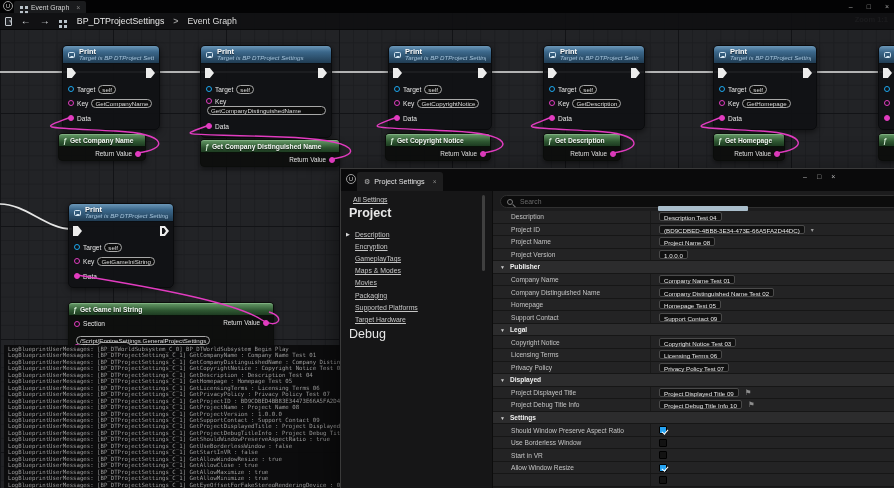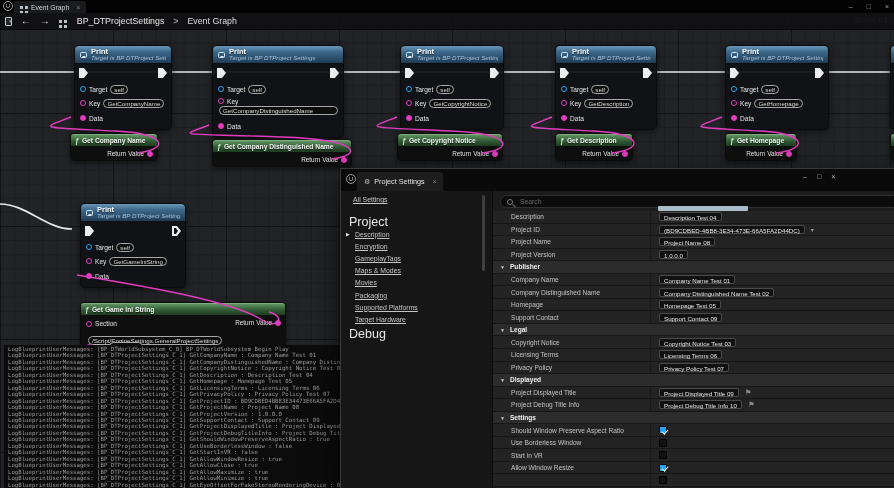--- a/index.html
+++ b/index.html
@@ -9,21 +9,21 @@
   
   .canvas{position:absolute;inset:0;background-color:#222326;
     background-image:
       linear-gradient(#121316 1px,transparent 1px),
       linear-gradient(90deg,#121316 1px,transparent 1px),
       linear-gradient(#1c1d20 1px,transparent 1px),
       linear-gradient(90deg,#1c1d20 1px,transparent 1px);
     background-size:113px 113px,113px 113px,14.125px 14.125px,14.125px 14.125px;z-index:0;}
   svg.lay{position:absolute;left:0;top:0;z-index:1;pointer-events:none;}
   svg.lay.pink{z-index:3;}
-  #nodes{position:absolute;inset:0;z-index:2;margin-left:12px;}
+  #nodes{position:absolute;inset:0;z-index:2;}
 
   
   .bpnode{position:absolute;background:rgba(16,17,20,.93);border-radius:5px;box-shadow:0 2px 6px rgba(0,0,0,.55);border:1px solid #0a0b0d;}
   .bhead{height:18px;border-radius:4px 4px 0 0;background:linear-gradient(180deg,#6b97b8 0%,#3b678a 35%,#203c53 100%);display:flex;align-items:center;gap:4px;padding:0 5px;border-bottom:1px solid #0b0e12;}
   .bubble{width:7px;height:6px;border:1px solid #d5e6f2;border-radius:1.5px;position:relative;flex:0 0 auto;}
   .bubble::after{content:"";position:absolute;left:1px;bottom:-3px;width:0;height:0;border:2px solid transparent;border-top-color:#d5e6f2;}
   .btw{display:flex;flex-direction:column;line-height:1;overflow:hidden;}
   .bt{font-size:7.5px;font-weight:bold;color:#fff;text-shadow:0 1px 1px rgba(0,0,0,.6);white-space:nowrap;}
   .bs{font-size:6.2px;font-style:italic;color:#a3c2da;white-space:nowrap;}
   .exec{position:absolute;top:22px;width:9px;height:10px;}
@@ -81,21 +81,21 @@
   .psw-tab{position:absolute;left:16px;bottom:0;height:19px;background:#1d1d1e;border-radius:3px 3px 0 0;display:flex;align-items:center;gap:4px;padding:0 7px;}
   .gear{color:#b9b9b9;line-height:1;}
   .gear.tiny{font-size:7px;}
   .psw-tab-lbl{font-size:7.2px;color:#e3e3e3;white-space:nowrap;}
   .psw-tab-x{font-size:6.5px;color:#8a8a8a;margin-left:4px;}
   .psw-ctl{position:absolute;top:4px;left:462px;display:flex;gap:10px;color:#b5b5b5;font-size:7px;}
   .psw-body{position:relative;display:flex;height:298px;}
   .psw-side{position:relative;width:152px;background:#161617;border-right:1px solid #0c0c0c;}
   .allset{position:absolute;top:5px;left:12px;font-size:6.9px;color:#cacaca;text-decoration:underline;}
   .cat{position:absolute;left:8px;font-size:12.5px;color:#e8e8e8;}
-  .cat.p{top:24px;}
+  .cat.p{top:15px;font-weight:bold;}
   .cat.g{top:136px;}
   #side-items{position:absolute;top:37px;left:0;right:8px;}
   .sitem{position:relative;height:12.2px;padding-left:14px;font-size:6.9px;color:#c6c6c6;text-decoration:underline;display:flex;align-items:center;white-space:nowrap;}
   .selarrow{position:absolute;left:5px;top:3px;font-size:5px;color:#d6d6d6;}
   .sbar{position:absolute;width:3px;background:#3f3f3f;border-radius:2px;}
   .sbar.side{left:141px;top:4px;height:76px;}
   .sbar.main{right:3px;top:46px;bottom:2px;background:#525252;}
   .psw-main{position:relative;flex:1;background:#1c1c1d;}
   .searchwrap{position:absolute;top:4px;left:7px;right:22px;height:13px;border:1px solid #303030;border-radius:7px;background:#0c0c0c;display:flex;align-items:center;padding:0 6px;gap:5px;}
   .magico{position:relative;width:6px;height:6px;border:1.2px solid #7c7c7c;border-radius:50%;flex:0 0 auto;}

